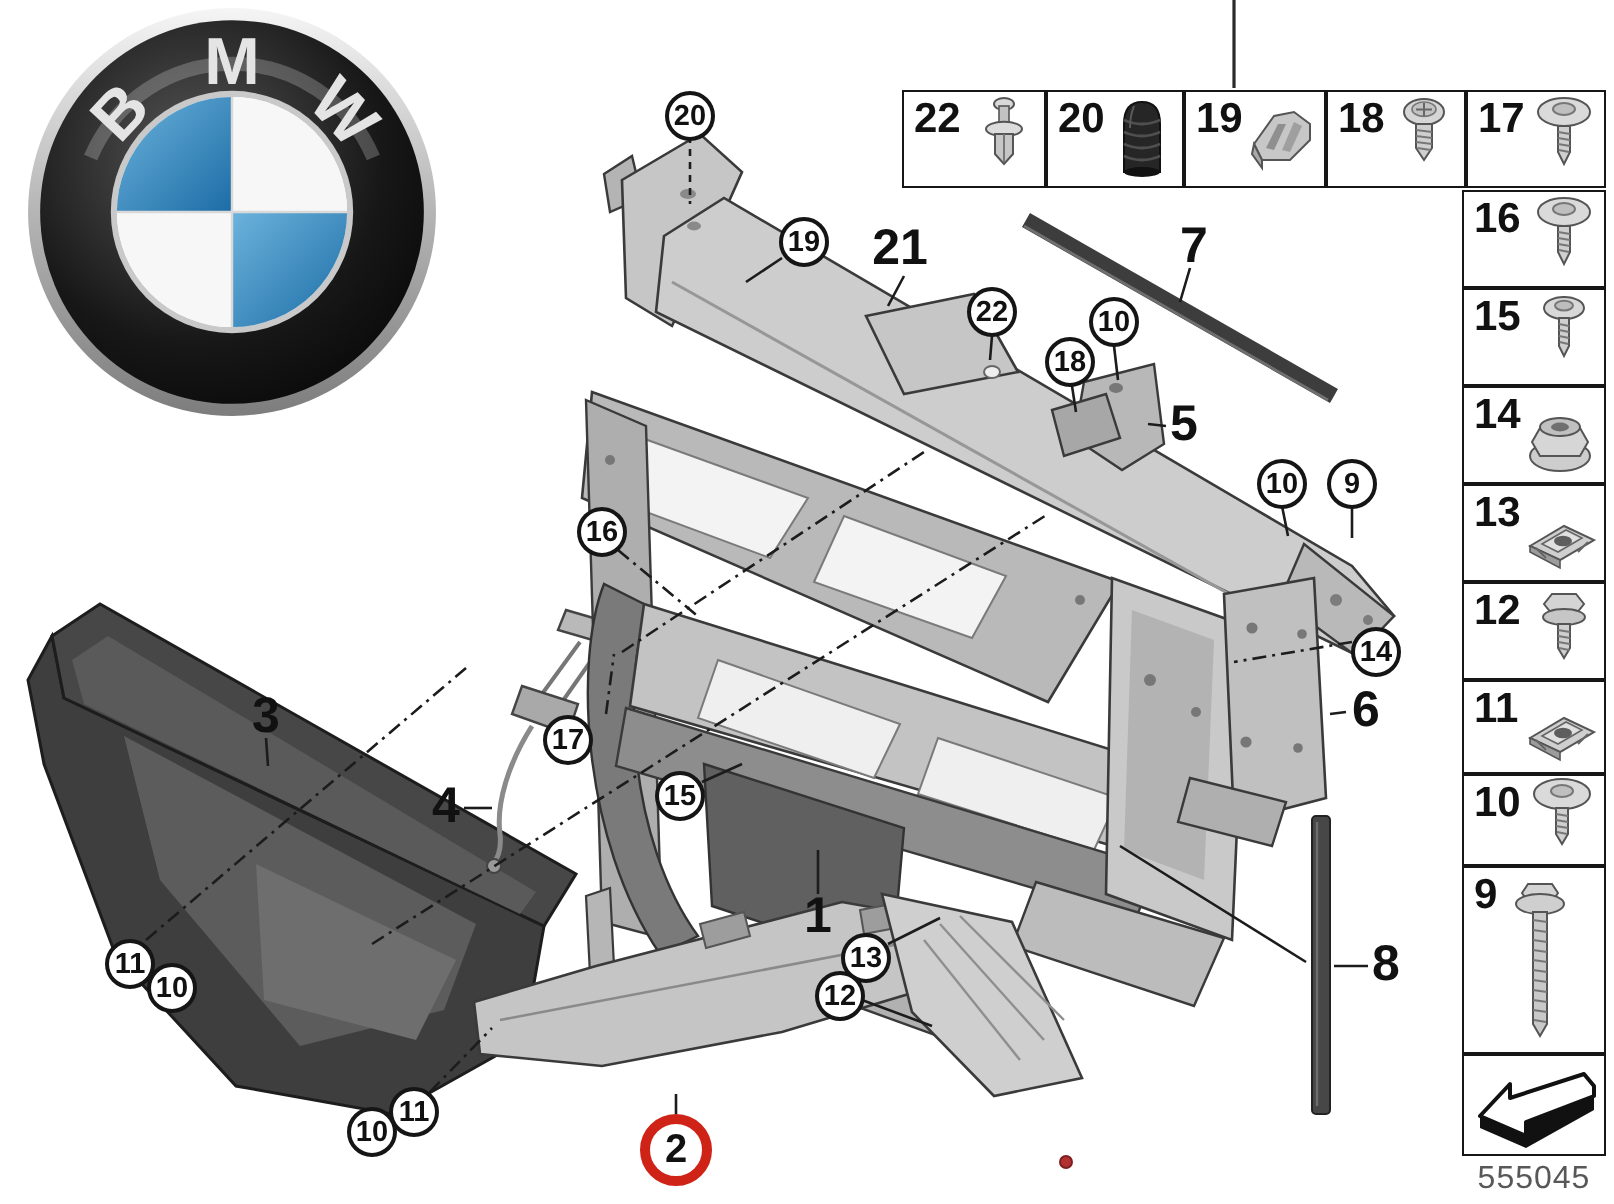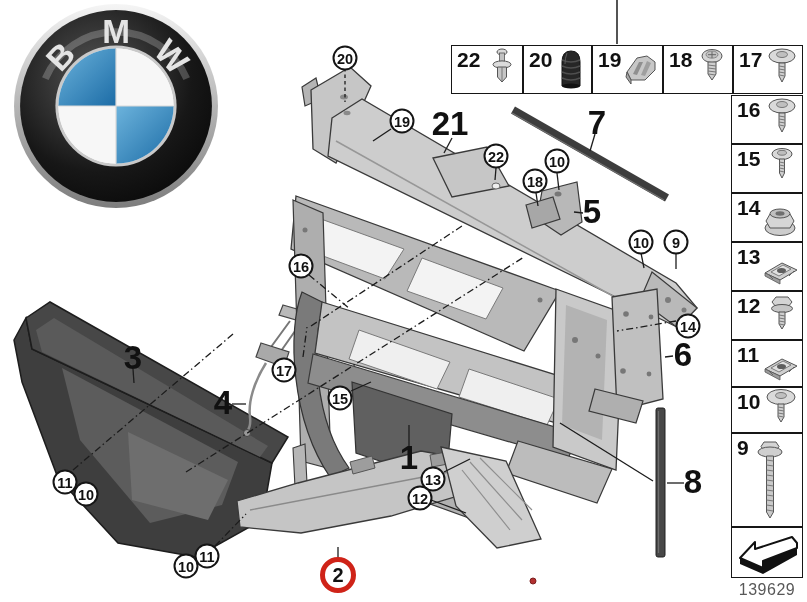--- a/index.html
+++ b/index.html
@@ -9,21 +9,21 @@
   .logo{position:absolute;left:12px;top:2px;width:208px;height:208px;}
   
   .pbox{position:absolute;border:1.6px solid #161616;background:#fff;box-sizing:border-box;}
   .pbox .num{position:absolute;left:5px;top:2px;font-weight:bold;font-size:21px;color:#111;line-height:1.1;}
   .pbox svg{position:absolute;right:2px;bottom:1px;}
   .pbox.tall svg{right:14px;bottom:2px;}
   
   .co{position:absolute;display:flex;align-items:center;justify-content:center;color:#111;}
   .co.circle{transform:translate(-50%,-50%);width:21px;height:21px;border:2.3px solid #151515;
              border-radius:50%;background:#fff;font-weight:bold;font-size:14.5px;}
-  .co.plain{transform:translate(-50%,-52%);font-weight:bold;font-size:33px;background:transparent;}
+  .co.plain{transform:translate(-50%,-52%);font-weight:bold;font-size:25px;background:transparent;}
   .co.red{transform:translate(-50%,-50%);width:26px;height:26px;border:5px solid #cf2318;
           border-radius:50%;background:#fff;font-weight:bold;font-size:20px;}
   .footer-num{position:absolute;left:728px;top:581px;width:78px;text-align:center;
               font-size:16px;color:#585858;letter-spacing:.5px;}
 </style>
 </head>
 <body>
 
 <div class="canvas">
 
@@ -310,21 +310,21 @@
                M15,74 L21,75" stroke="#777"></path>
     </svg>
   </div>
   <div class="pbox" style="left:731px;top:527px;width:72px;height:51px">
     <svg width="66" height="48" viewBox="0 0 66 48" style="right:1px;bottom:0">
       <path d="M5,29 L28,39 L28,32 L62,19 L62,26 L28,45 L5,35 Z" fill="#111"></path>
       <path d="M5,29 L20,13 L20,20 L57,8 L62,14 L62,19 L28,32 L28,39 Z" fill="#fff" stroke="#111" stroke-width="2" stroke-linejoin="round"></path>
     </svg>
   </div>
 
-  <div class="footer-num">139629</div>
+  <div class="footer-num">555045</div>
 
   <div class="co circle" style="left:345px;top:58px">20</div>
   <div class="co circle" style="left:402px;top:121px">19</div>
   <div class="co plain" style="left:450px;top:125px">21</div>
   <div class="co circle" style="left:496px;top:156px">22</div>
   <div class="co plain" style="left:597px;top:124px">7</div>
   <div class="co circle" style="left:557px;top:161px">10</div>
   <div class="co circle" style="left:535px;top:181px">18</div>
   <div class="co plain" style="left:592px;top:213px">5</div>
   <div class="co circle" style="left:641px;top:242px">10</div>

